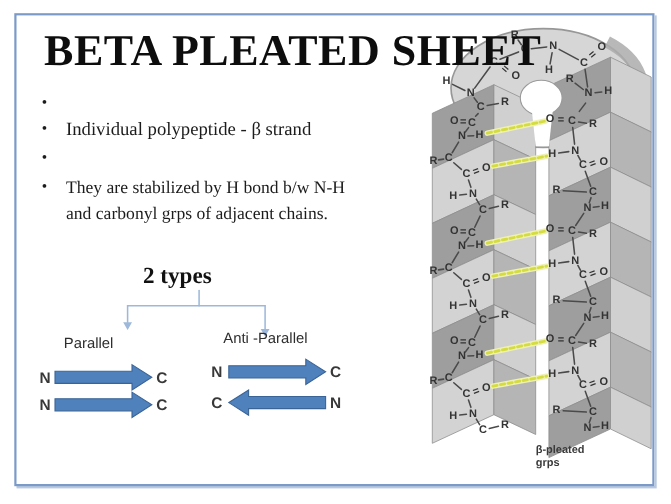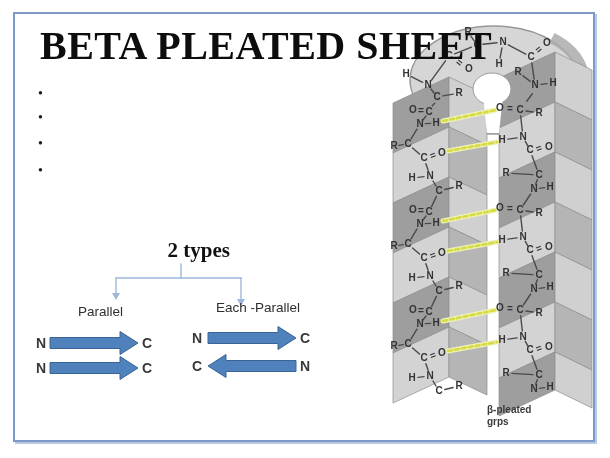--- a/index.html
+++ b/index.html
@@ -6,24 +6,24 @@
   #page{position:relative;width:610px;height:458px;background:#ffffff;overflow:hidden;
         font-family:"Liberation Serif",serif;}
   #slide-border{position:absolute;left:13px;top:12px;width:578px;height:426px;
         border:2px solid #7b9ac7;box-shadow:2px 2px 0 #b9c9e0;}
   #page-title{position:absolute;left:40px;top:22px;width:420px;z-index:3;
         font-weight:bold;font-size:40px;letter-spacing:0.5px;color:#0d0d0d;white-space:nowrap;}
   #bullets-list{position:absolute;left:38px;top:82px;width:348px;z-index:3;}
   .bullet-row{display:flex;color:#1c1c1c;font-size:17px;line-height:24px;}
   .bullet-row.small{font-size:16px;}
   .bullet-dot{width:22px;flex:0 0 22px;font-size:14px;}
-  #types-heading{position:absolute;left:130px;top:238px;width:100px;text-align:right;z-index:3;
+  #types-heading{position:absolute;left:130px;top:238px;width:100px;text-align:left;z-index:3;
         font-weight:bold;font-size:21px;color:#111;}
   .type-label{position:absolute;z-index:3;font-family:"Liberation Sans",sans-serif;
-        font-size:13.5px;color:#2e2e2e;text-align:center;}
+        font-size:13.5px;color:#2e2e2e;text-align:left;}
   #parallel-label{left:58px;top:304px;width:85px;}
   #antiparallel-label{left:203px;top:300px;width:110px;}
   #diagram-caption{position:absolute;left:487px;top:404px;z-index:3;
         font-family:"Liberation Sans",sans-serif;font-weight:bold;font-size:10px;
         line-height:12px;color:#3a3a3a;}
   #vector-layer{position:absolute;left:0;top:0;z-index:2;pointer-events:none;}
 </style>
 </head>
 <body>
 
@@ -31,33 +31,35 @@
   <div id="slide-border"></div>
 
   <div id="page-title">BETA PLEATED SHEET</div>
 
   <div id="bullets-list">
       <div class="bullet-row" style="margin-bottom: 0px;">
         <span class="bullet-dot">•</span>
       </div>
       <div class="bullet-row" style="margin-bottom: 2px;">
         <span class="bullet-dot">•</span>
+        <span>Individual polypeptide -  β  strand</span>
       </div>
       <div class="bullet-row" style="margin-bottom: 3px;">
         <span class="bullet-dot">•</span>
       </div>
       <div class="bullet-row small">
         <span class="bullet-dot">•</span>
+        <span>They are stabilized by H bond b/w  N-H<br>and carbonyl grps of adjacent chains.</span>
       </div>
     </div>
 
   <div id="types-heading">2 types</div>
 
   <div id="parallel-label" class="type-label">Parallel</div>
-  <div id="antiparallel-label" class="type-label">Each -Parallel</div>
+  <div id="antiparallel-label" class="type-label">Anti -Parallel</div>
 
   <div id="diagram-caption">
     <div>β-pleated</div>
     <div>grps</div>
   </div>
 
   <svg id="vector-layer" width="610" height="458" viewBox="0 0 610 458">
     <g id="g-diagram">
         <ellipse cx="494" cy="80" rx="84" ry="54" fill="#d6d6d6" stroke="#979797" stroke-width="1.5"></ellipse>
         <path d="M 552 38 A 84 54 0 0 1 576 103" fill="none" stroke="#ababab" stroke-width="11" opacity="0.85"></path>

